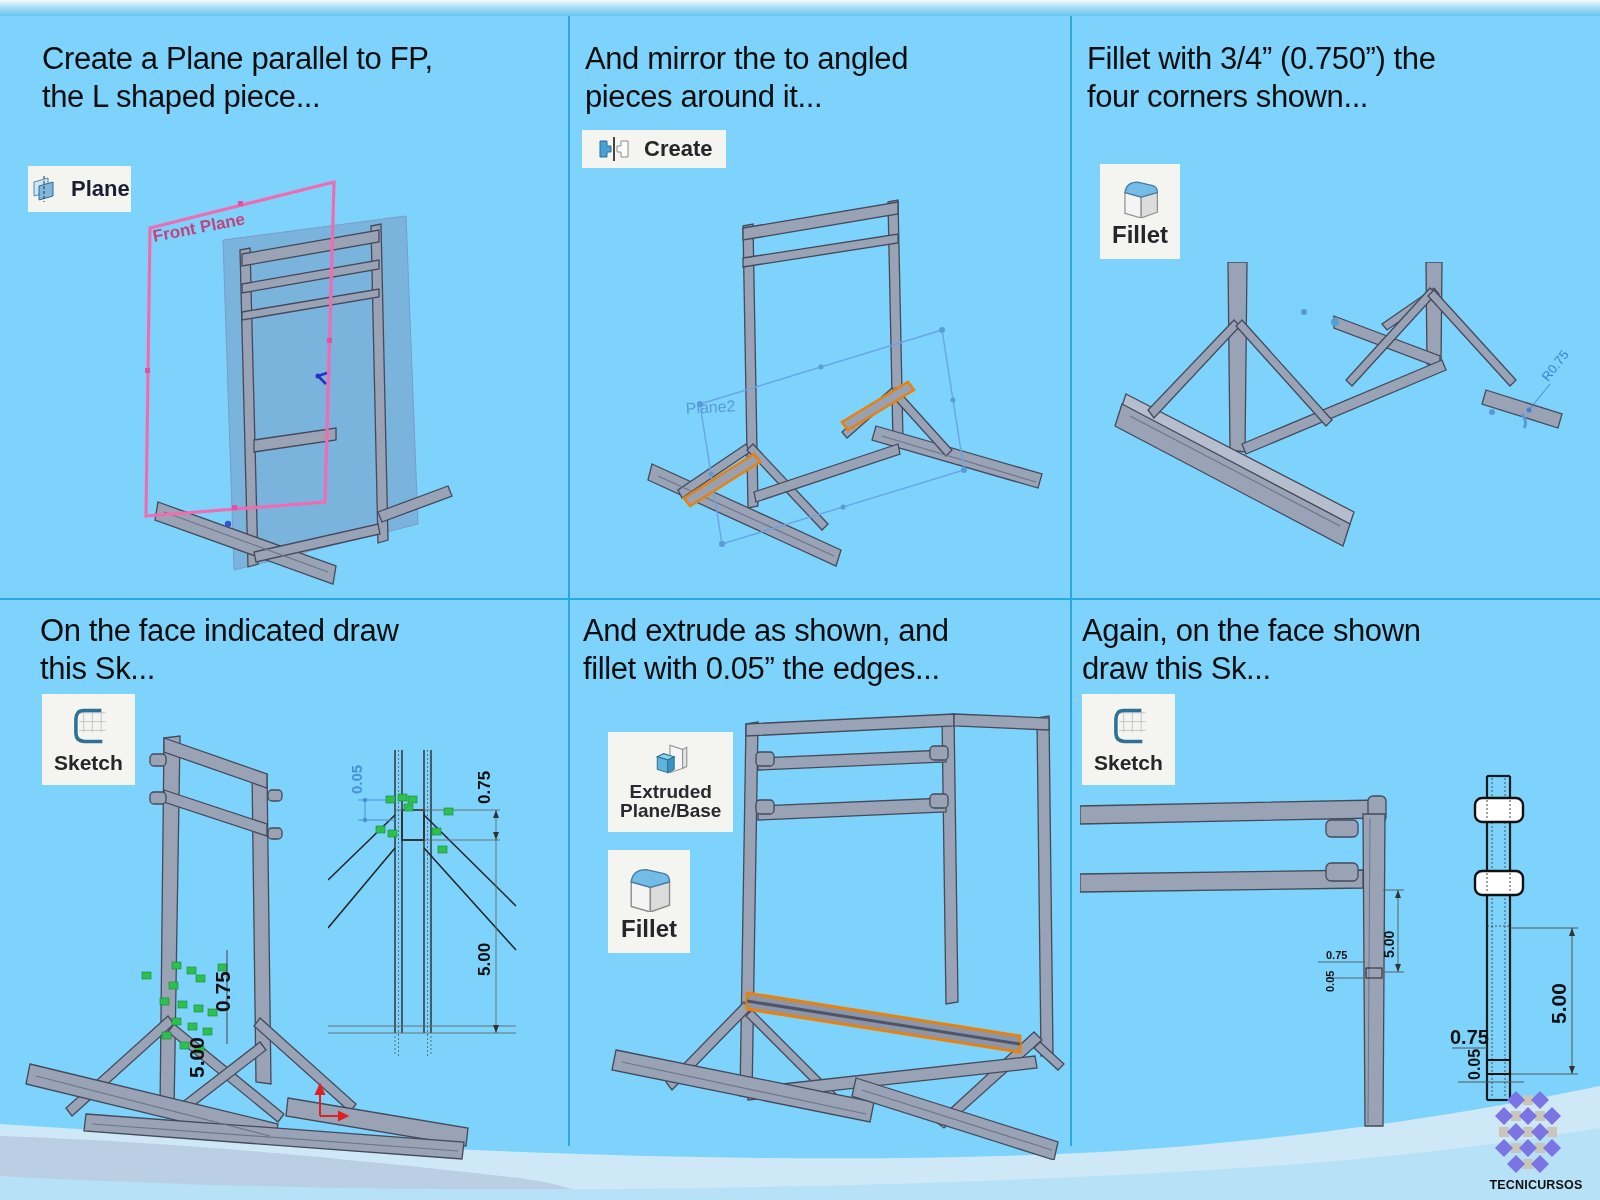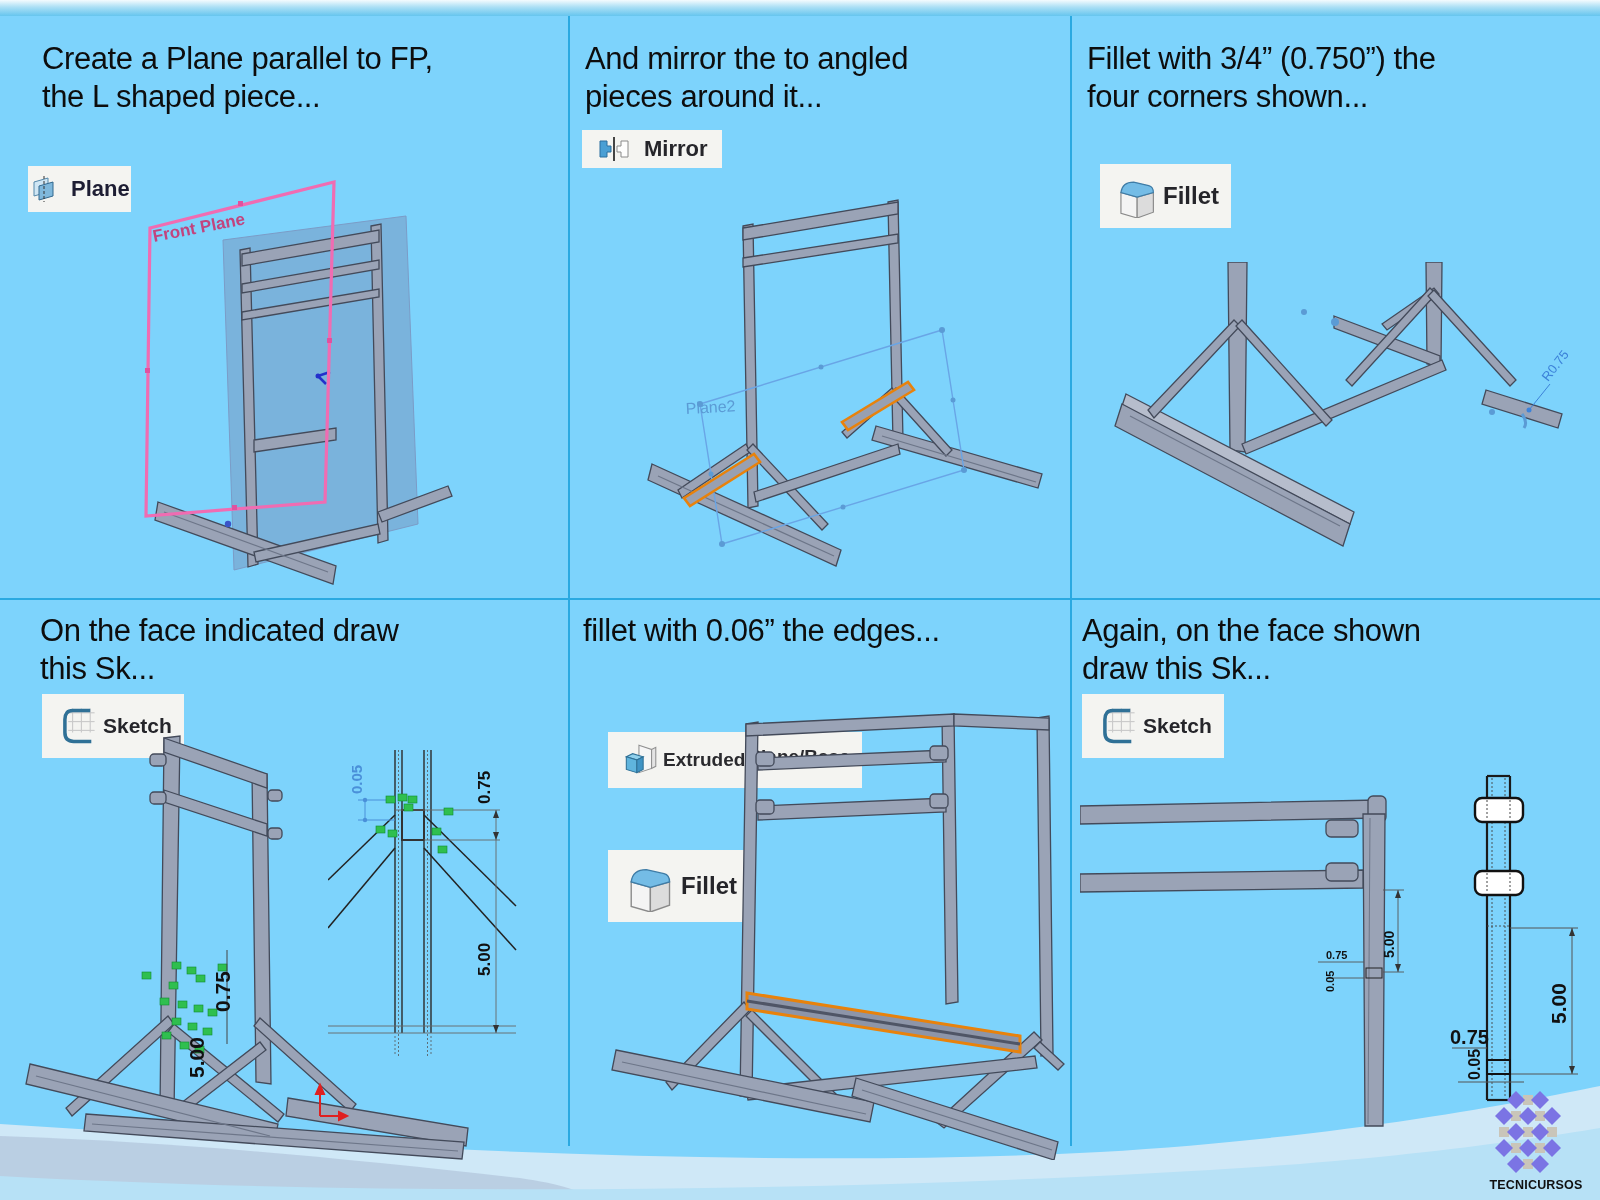--- a/index.html
+++ b/index.html
@@ -4,21 +4,21 @@
 <style>
   html,body{margin:0;padding:0;background:#e8e8e8}
   .slide{position:relative;width:1600px;height:1200px;background:#7dd3fc;overflow:hidden;
          font-family:"Liberation Sans",sans-serif}
   .topbar{position:absolute;top:0;left:0;width:1600px;height:16px;
           background:linear-gradient(180deg,#f4fbfe 0%,#aadff5 45%,#66c5ee 100%)}
   .vdiv{position:absolute;top:16px;width:2px;height:1130px;background:#2aa9e1}
   .hdiv{position:absolute;left:0;top:598px;width:1600px;height:2px;background:#2aa9e1}
   .ptext{position:absolute;font-size:31px;line-height:38px;letter-spacing:-0.4px;color:#0d0d0d;white-space:nowrap}
   .chip{position:absolute;background:#f4f4f1;display:flex;align-items:center;gap:12px;padding:8px 1px}
-  .chipv{flex-direction:row;gap:3px;padding:10px 12px}
+  .chipv{flex-direction:column;gap:3px;padding:10px 12px}
   .clabel{font-weight:700;font-size:22px;color:#1d1d33}
   .clabel.dark{color:#25252a}
   .clabel.small{font-size:19px;line-height:22px;text-align:left;color:#2a2a2e}
   .fig{position:absolute}
   svg text{font-family:"Liberation Sans",sans-serif}
   .dim{font-weight:700;fill:#111}
   .wave{position:absolute;left:0;bottom:0}
   .logo{position:absolute;left:1488px;top:1090px}
   .logotext{position:absolute;left:1466px;top:1178px;width:140px;text-align:center;
             font-size:12.5px;font-weight:700;color:#101010;letter-spacing:.2px}
@@ -87,21 +87,21 @@
   <div class="ptext" style="left:585px;top:40px">
     <div>And mirror the to angled</div>
     <div>pieces around it...</div>
   </div>
   <div class="chip" style="left:582px;top:130px;padding:6px 14px">
     <svg width="36" height="26" viewBox="0 0 36 26">
       <path d="M4,5 h7 v5 h4 v6 h-4 v5 H4 Z" fill="#4a9fd4" stroke="#2a6f9e"></path>
       <line x1="18" y1="1" x2="18" y2="25" stroke="#444" stroke-width="2"></line>
       <path d="M32,5 h-7 v5 h-4 v6 h4 v5 h7 Z" fill="#fdfdfd" stroke="#8a8a8a"></path>
     </svg>
-    <span class="clabel dark">Mirror</span>
+    <span class="clabel dark">Create</span>
   </div>
   <svg class="fig" style="left:636px;top:192px" width="428" height="404" viewBox="0 0 428 404">
     <g class="steel">
       <polygon points="107,34 117,32 122,314 112,316"></polygon>
       <polygon points="252,10 262,8 267,248 257,250"></polygon>
       <polygon points="107,36 262,10 262,22 107,48"></polygon>
       <polygon points="107,66 262,42 262,51 107,75"></polygon>
       <polygon points="16,272 205,358 200,374 12,288"></polygon>
       <polygon points="240,234 406,282 402,296 236,248"></polygon>
       <polygon points="110,252 42,298 46,306 114,260"></polygon>
@@ -287,21 +287,22 @@
         <rect x="76" y="66" width="9" height="7"></rect>
       <rect x="48" y="88" width="9" height="7"></rect>
         <rect x="60" y="92" width="9" height="7"></rect>
       <rect x="104" y="90" width="9" height="7"></rect>
         <rect x="110" y="108" width="9" height="7"></rect>
       <rect x="116" y="70" width="9" height="7"></rect>
     </g>
   </svg>
 
   <div class="ptext" style="left:583px;top:612px">
-    <div>fillet with 0.06” the edges...</div>
+    <div>And extrude as shown, and</div>
+    <div>fillet with 0.05” the edges...</div>
   </div>
   <div class="chip chipv" style="left:608px;top:732px">
     <svg width="40" height="36" viewBox="0 0 38 34">
       <polygon points="18,3 30,7 30,25 18,29" fill="#f6f6f6" stroke="#909090"></polygon>
       <polygon points="30,7 34,5 34,23 30,25" fill="#e4e4e4" stroke="#909090"></polygon>
       <polygon points="6,14 12,11 22,14 16,17" fill="#8fd0ec" stroke="#2f7096"></polygon>
       <polygon points="6,14 16,17 16,29 6,26" fill="#5fb4dd" stroke="#2f7096"></polygon>
       <polygon points="16,17 22,14 22,26 16,29" fill="#3f93c4" stroke="#2f7096"></polygon>
     </svg>
     <span class="clabel small">Extruded</span>

